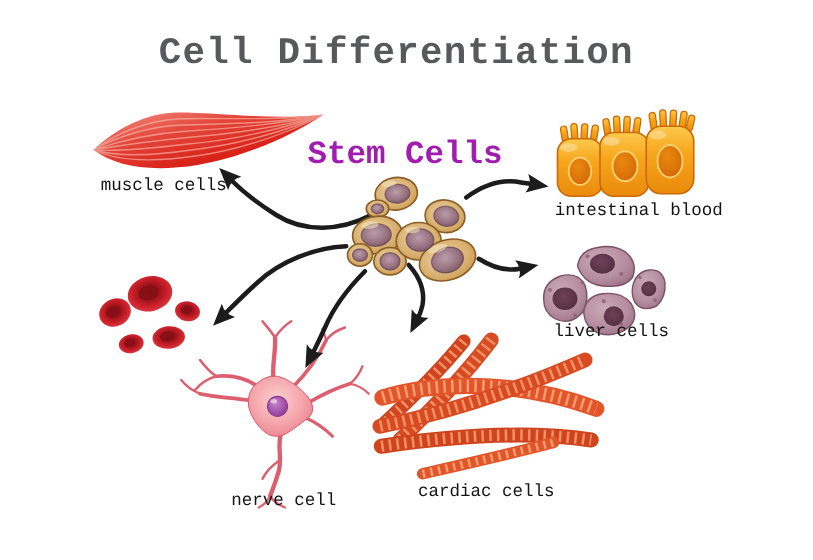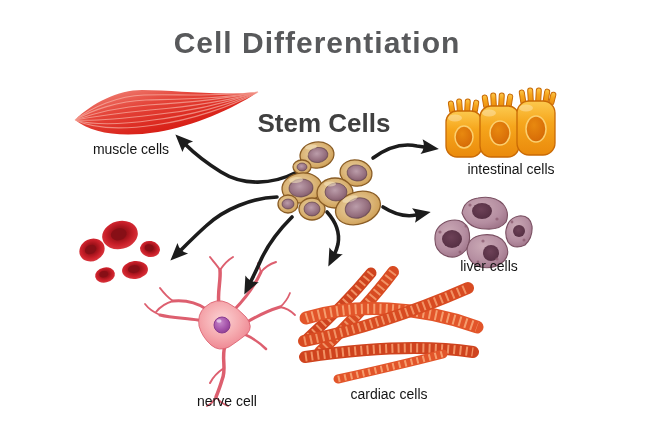--- a/index.html
+++ b/index.html
@@ -1,28 +1,28 @@
 <!DOCTYPE html>
 <html><head>
 <meta charset="utf-8">
 <style>
   html,body{margin:0;padding:0;background:#fff;}
   #stage{
     position:relative;width:650px;height:448px;background:#ffffff;
-    overflow:hidden;font-family:Liberation Sans, sans-serif;
+    overflow:hidden;font-family:Liberation Mono, monospace;
   }
   #art{position:absolute;left:0;top:0;}
   .title{
     position:absolute;left:317px;top:26px;transform:translateX(-50%);
     font-size:30px;font-weight:bold;letter-spacing:1px;color:#58595b;
     white-space:nowrap;
   }
   .stem-label{
     position:absolute;left:324px;top:108px;transform:translateX(-50%);
-    font-size:26px;font-weight:bold;color:#404040;white-space:nowrap;
+    font-size:26px;font-weight:bold;color:#a21caf;white-space:nowrap;
   }
   .cell-label{
     position:absolute;transform:translateX(-50%);
     font-size:14px;color:#141414;white-space:nowrap;
   }
   #lbl-muscle{left:131px;top:141px;}
   #lbl-intestinal{left:511px;top:161px;}
   #lbl-blood{left:121px;top:285px;}
   #lbl-liver{left:489px;top:258px;}
   #lbl-nerve{left:227px;top:393px;}
@@ -260,17 +260,17 @@
         <ellipse cx="350" cy="199" rx="8" ry="3" transform="rotate(-18 350 199)"></ellipse>
       </g>
     </g>
   </svg>
 
   <div class="title">Cell Differentiation</div>
 
   <div class="stem-label">Stem Cells</div>
 
   <div class="cell-label" id="lbl-muscle">muscle cells</div>
-  <div class="cell-label" id="lbl-intestinal">intestinal cells</div>
+  <div class="cell-label" id="lbl-intestinal">intestinal blood</div>
   <div class="cell-label" id="lbl-liver">liver cells</div>
   <div class="cell-label" id="lbl-cardiac">cardiac cells</div>
   <div class="cell-label" id="lbl-nerve">nerve cell</div>
 </div>
 
 </body></html>

